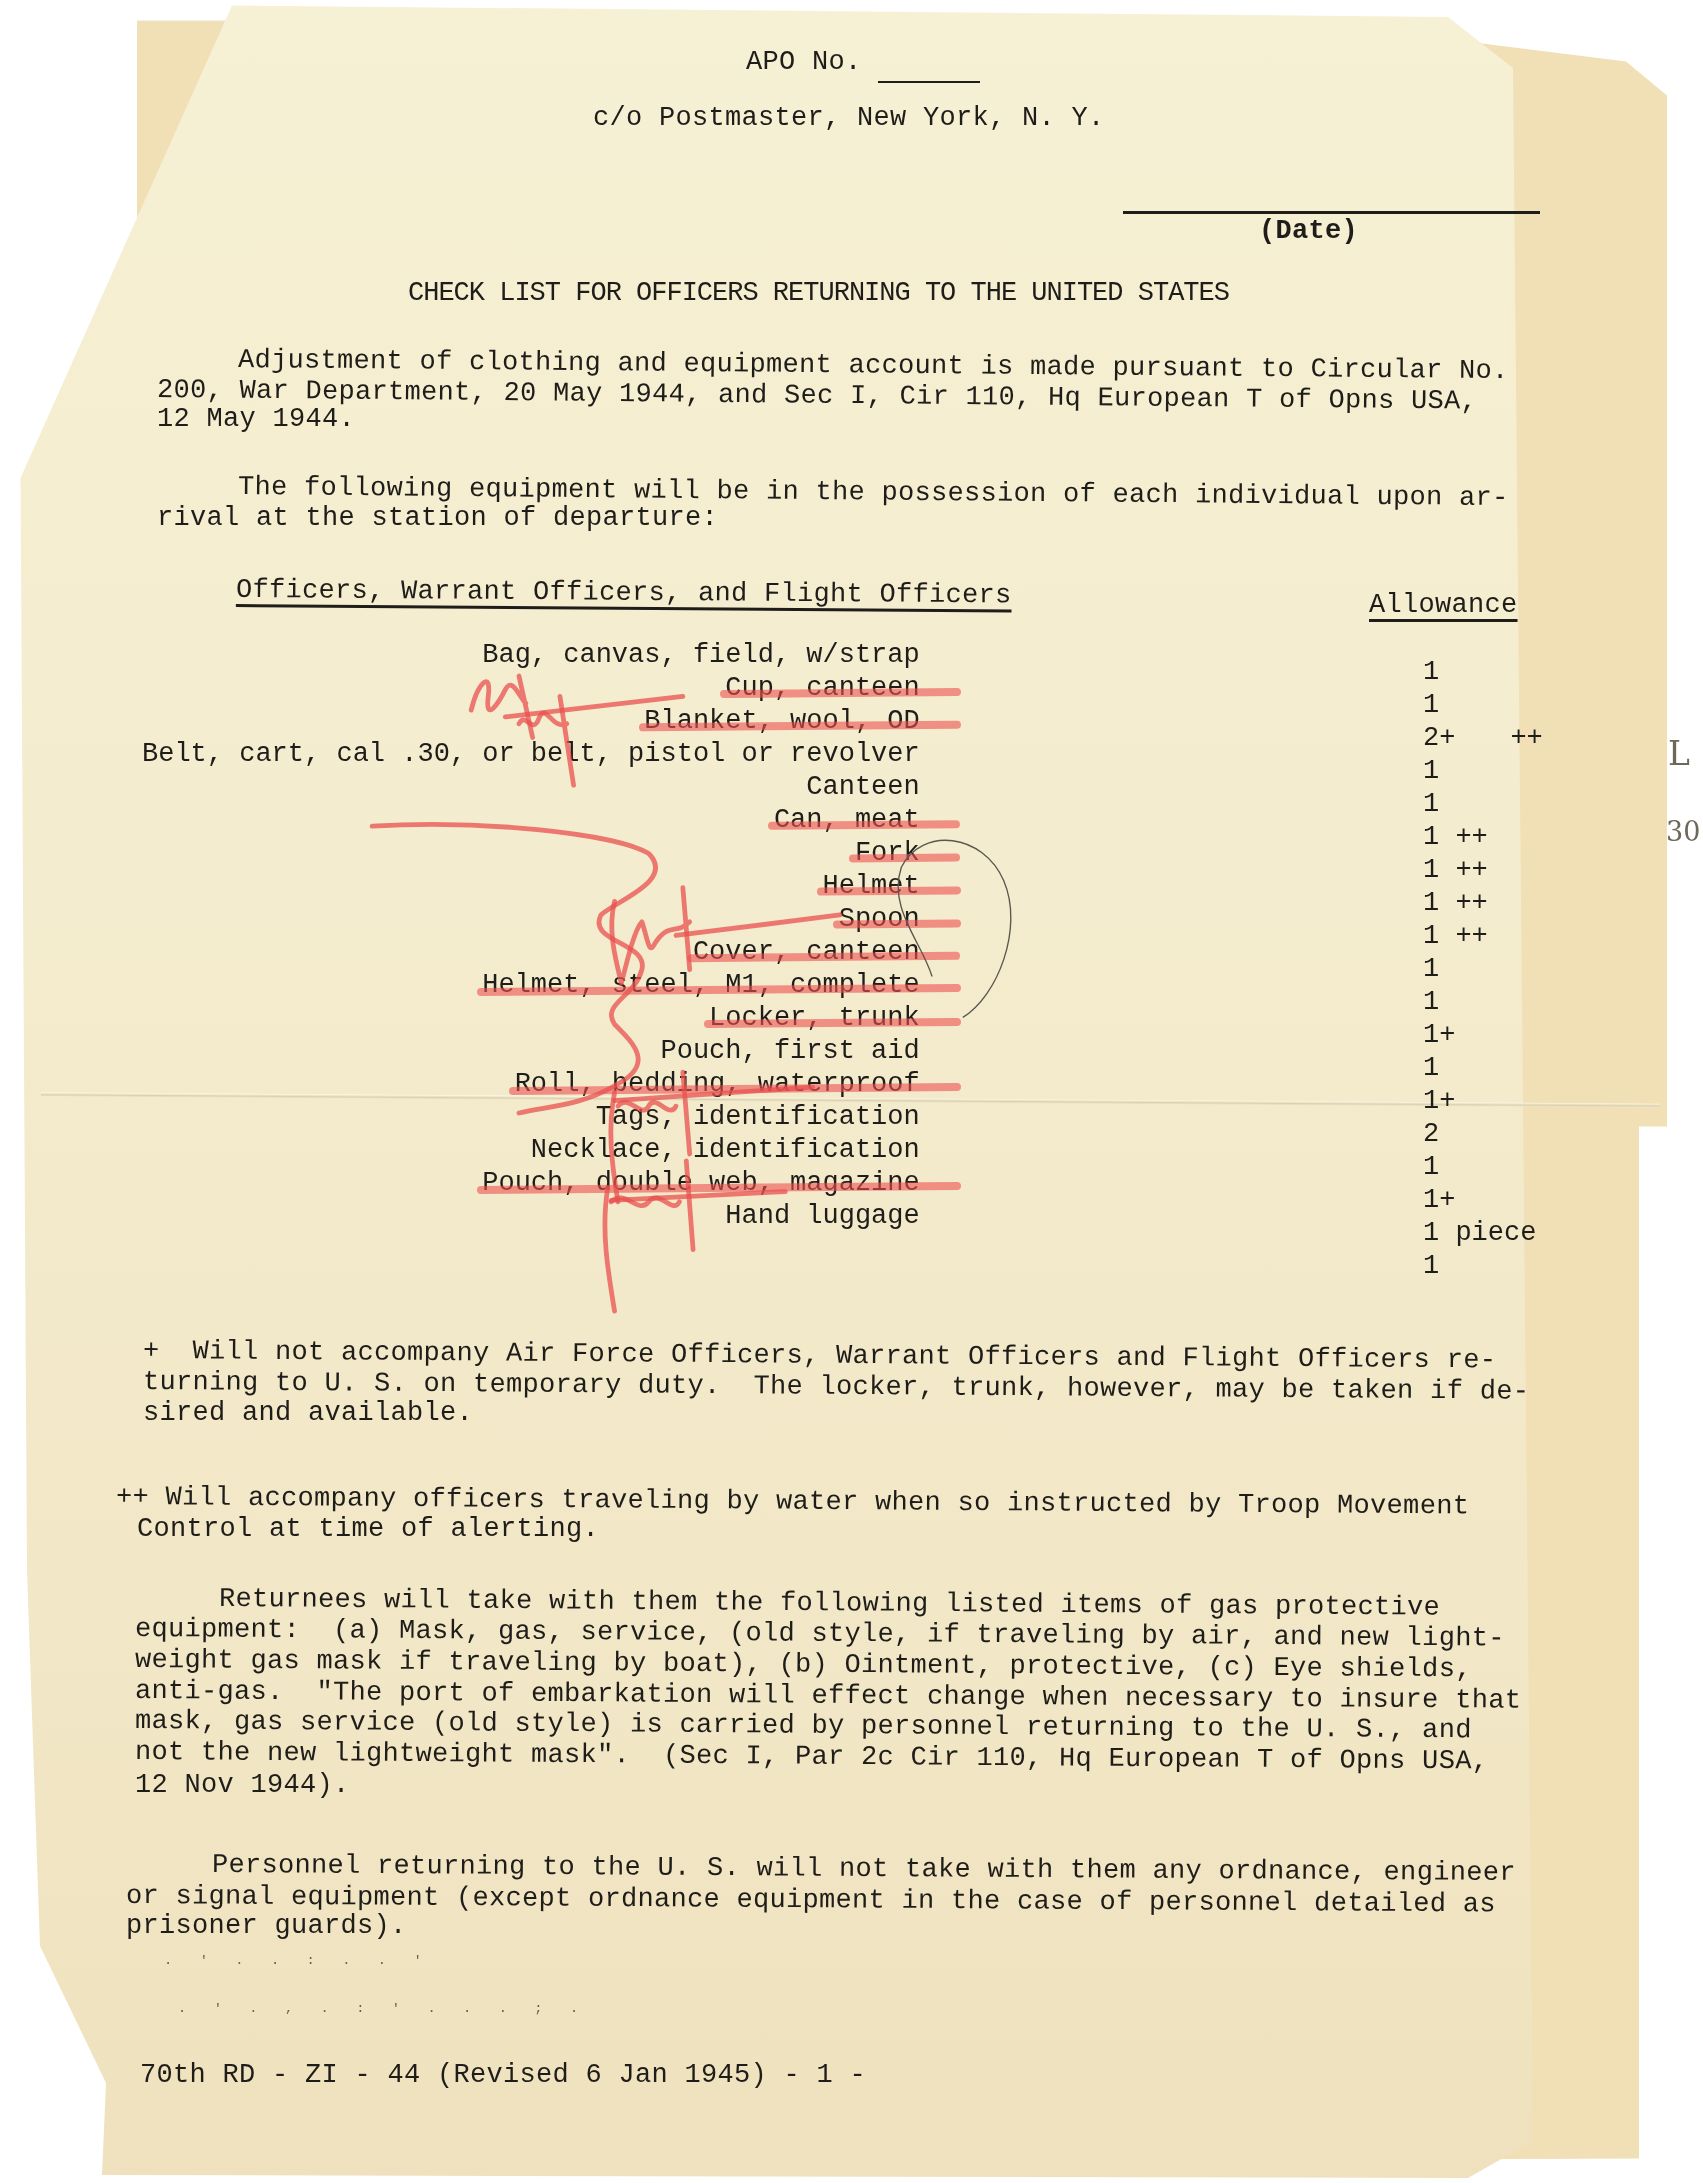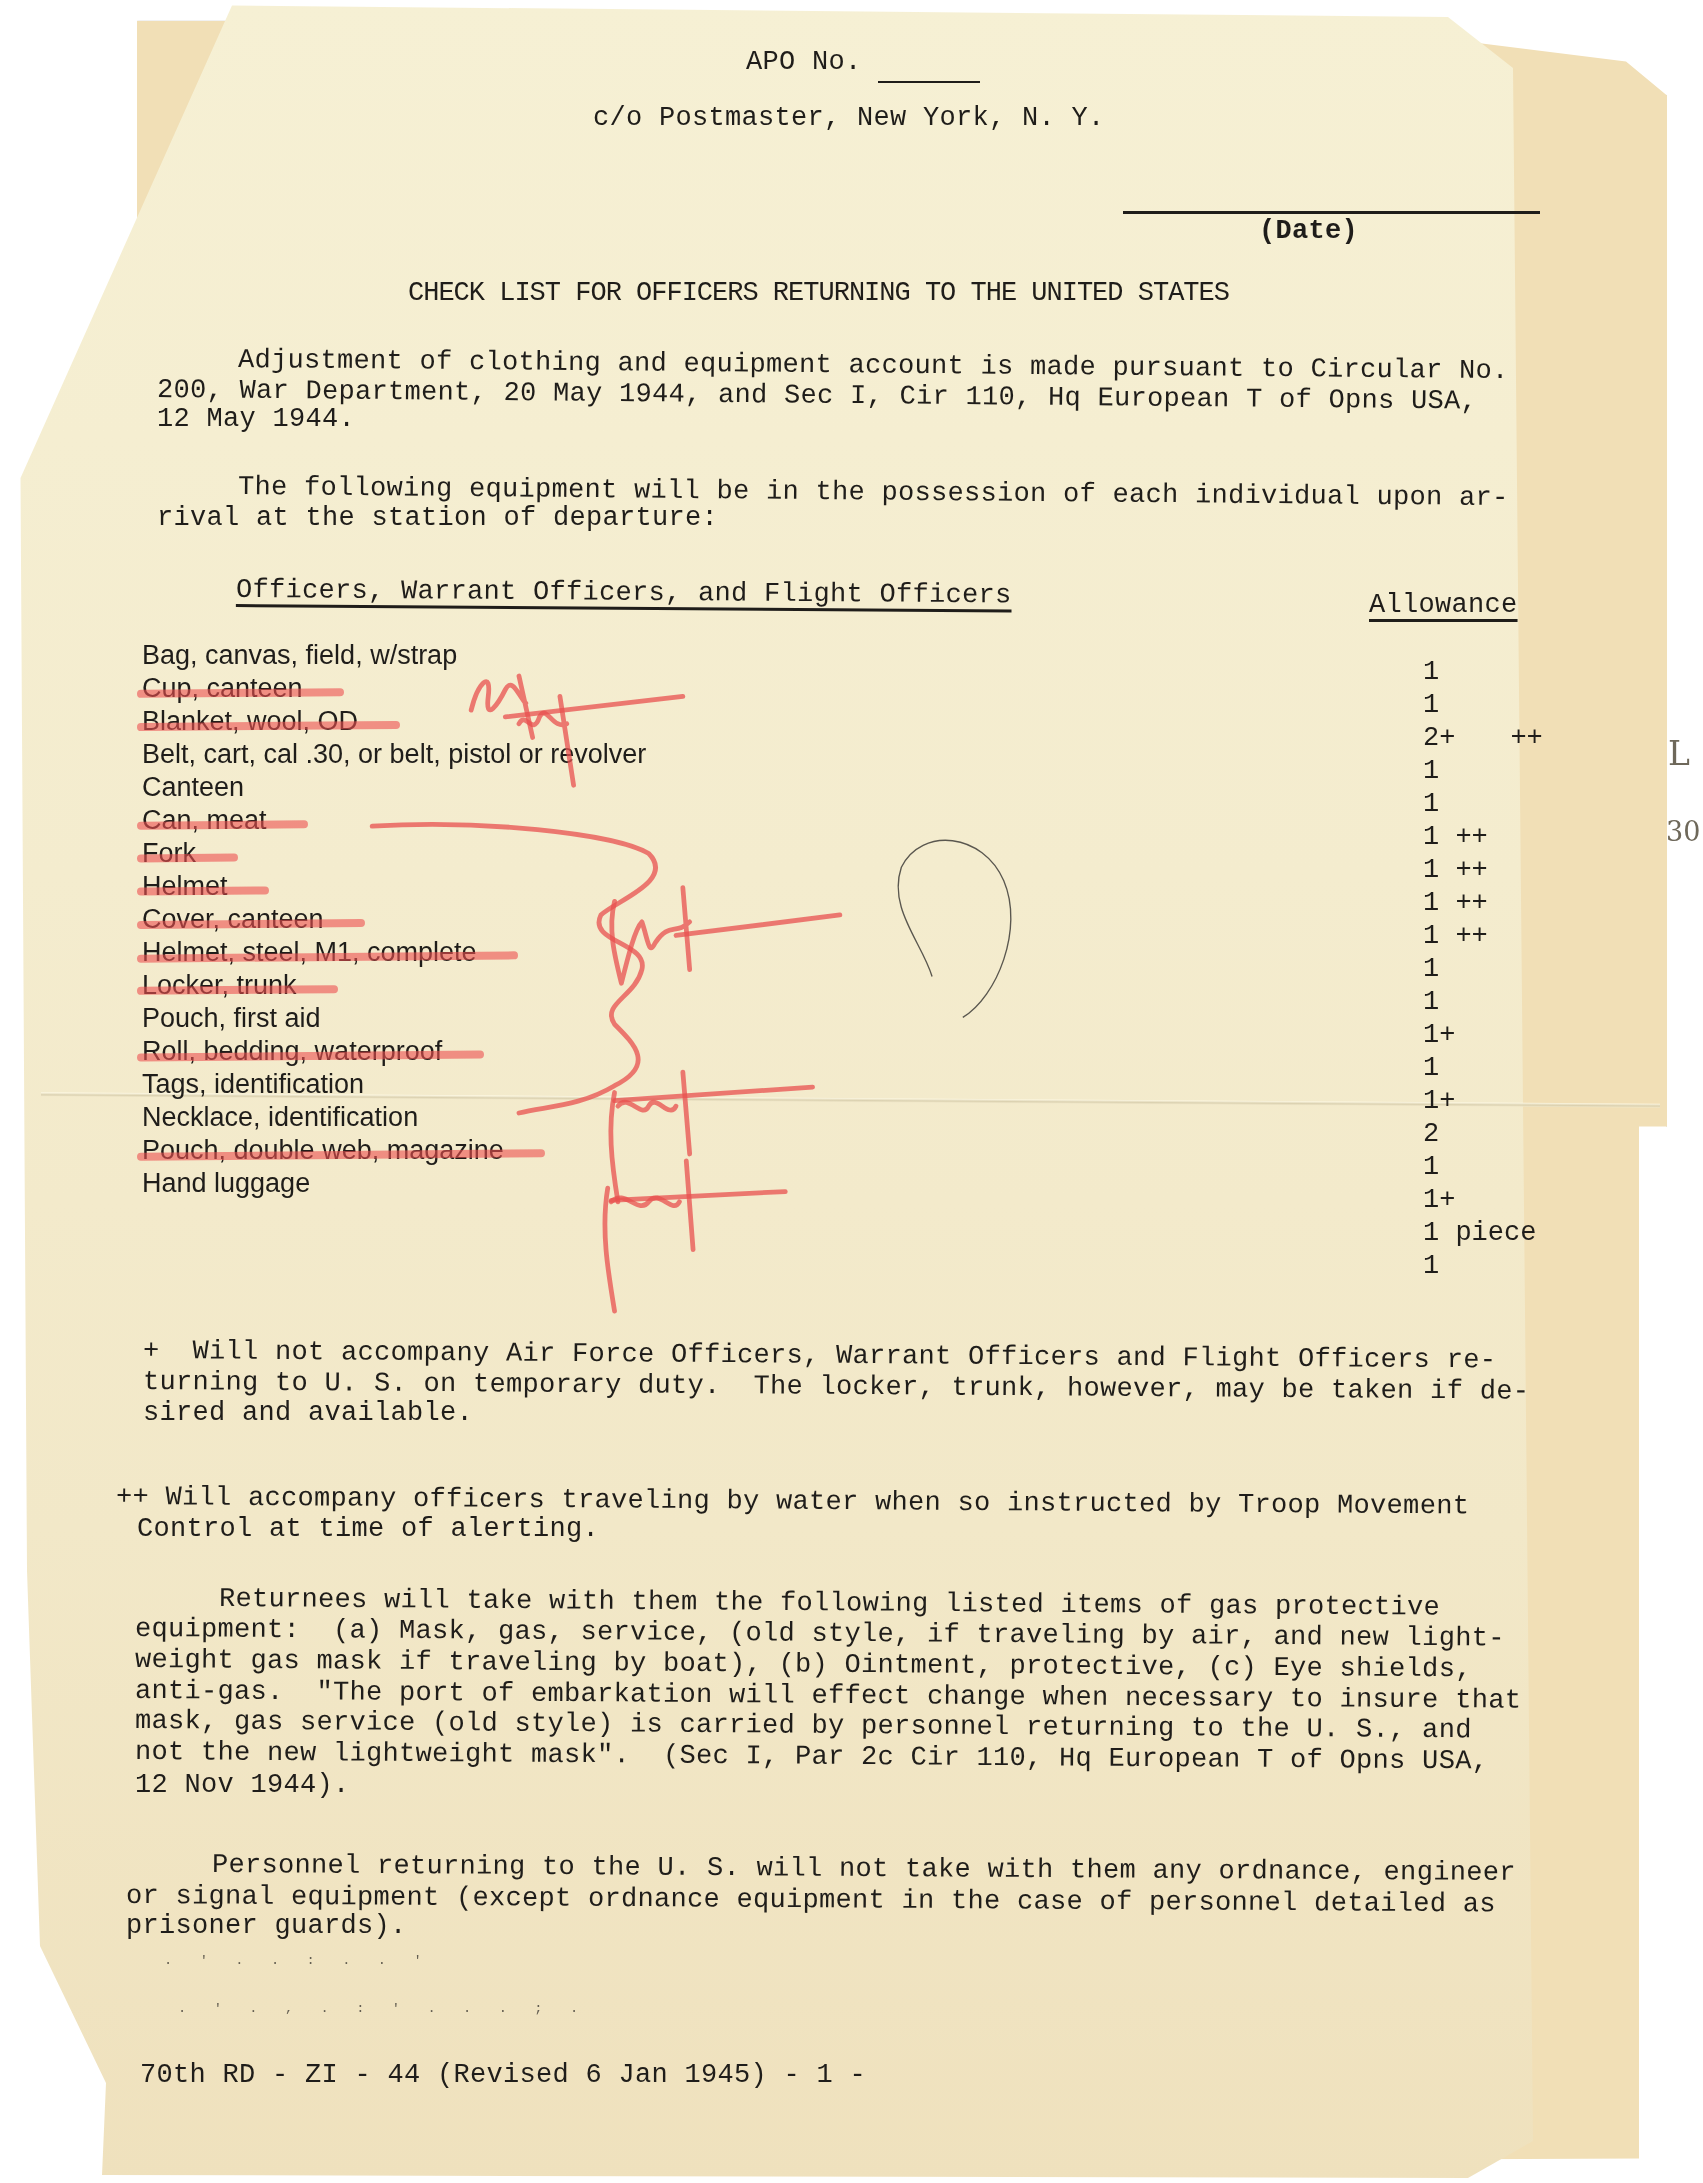--- a/index.html
+++ b/index.html
@@ -35,21 +35,21 @@
   .struck { position: relative; }
   .struck::after {
     content: ""; position: absolute; left: -5.5px; right: -41px; top: 52%;
     height: 8.2px; background: rgba(236, 80, 80, 0.6); border-radius: 4.1px;
     transform: rotate(-0.5deg);
   }
   .rule { position: absolute; height: 2.7px; background: #1f1d1a; }
   .qty-col { position: absolute; left: 1423px; top: 657px; }
   .qty-row { height: 33px; font-family: "Liberation Mono", monospace; font-size: 27px; color: #1f1d1a; white-space: pre; }
   .items { position: absolute; left: 142px; top: 640px; }
-  .item-row { height: 33px; font-family: Liberation Sans, sans-serif; font-size: 27px; color: #1f1d1a; white-space: pre; }
+  .item-row { height: 33px; font-family: Liberation Mono, monospace; font-size: 27px; color: #1f1d1a; white-space: pre; text-align: right; }
   .annot-svg { position: absolute; left: 0; top: 0; width: 1703px; height: 2183px; pointer-events: none; }
   .margin-note { position: absolute; font-family: "DejaVu Serif", serif; font-size: 33px; color: #6e685a; }
   .dots { position: absolute; color: #2a2824; font-family: "Liberation Mono", monospace; font-size: 13.7px; letter-spacing: 9.6px; opacity: 0.7; }
 </style>
 </head>
 <body>
 
 <div class="scan-bg"></div>
 <div class="back-sheet"></div>
 <div class="paper"></div>
@@ -75,20 +75,21 @@
 
 <div class="items">
   <div class="item-row"><span>Bag, canvas, field, w/strap</span></div>
   <div class="item-row"><span class="struck">Cup, canteen</span></div>
   <div class="item-row"><span class="struck">Blanket, wool, OD</span></div>
   <div class="item-row"><span>Belt, cart, cal .30, or belt, pistol or revolver</span></div>
   <div class="item-row"><span>Canteen</span></div>
   <div class="item-row"><span class="struck">Can, meat</span></div>
   <div class="item-row"><span class="struck">Fork</span></div>
   <div class="item-row"><span class="struck">Helmet</span></div>
+  <div class="item-row"><span class="struck">Spoon</span></div>
   <div class="item-row"><span class="struck">Cover, canteen</span></div>
   <div class="item-row"><span class="struck">Helmet, steel, M1, complete</span></div>
   <div class="item-row"><span class="struck">Locker, trunk</span></div>
   <div class="item-row"><span>Pouch, first aid</span></div>
   <div class="item-row"><span class="struck">Roll, bedding, waterproof</span></div>
   <div class="item-row"><span>Tags, identification</span></div>
   <div class="item-row"><span>Necklace, identification</span></div>
   <div class="item-row"><span class="struck">Pouch, double web, magazine</span></div>
   <div class="item-row"><span>Hand luggage</span></div>
 </div>

